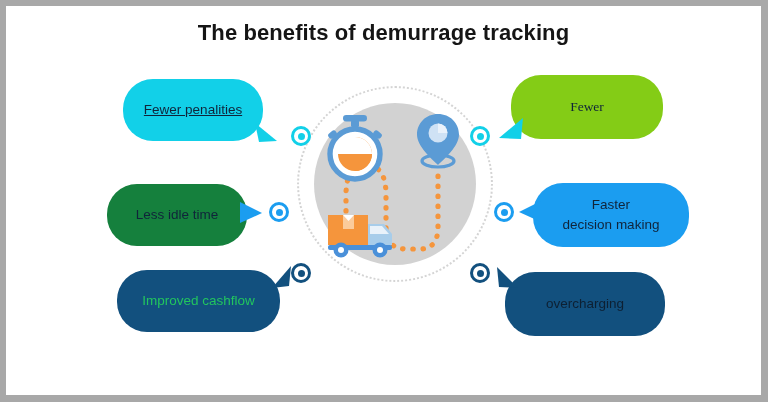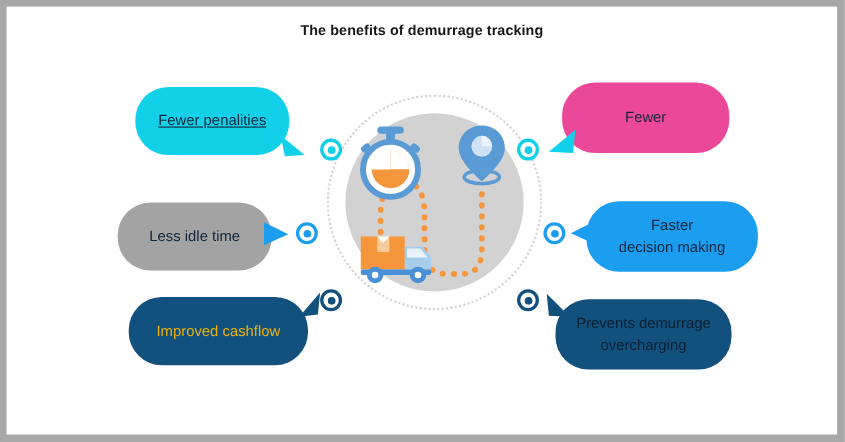--- a/index.html
+++ b/index.html
@@ -33,21 +33,21 @@
     overflow: hidden;
   }
 
   
   .title {
     position: absolute;
     left: 0;
     top: 14px;
     width: 100%;
     text-align: center;
-    font-size: 13px;
+    font-size: 22px;
     font-weight: bold;
     color: #151515;
     letter-spacing: .1px;
   }
 
   
   .dotted-ring {
     position: absolute;
     left: 291px;
     top: 80px;
@@ -198,41 +198,41 @@
     <div class="bubble" style="left:117px; top:73px; width:140px; height:62px; background:#12d0e8;text-decoration:underline;">
       <span>
         <span>Fewer penalities</span>
       </span>
     </div>
     <svg class="tail" style="left:249px; top:117px;" viewBox="0 0 26 26" xmlns="http://www.w3.org/2000/svg">
       <path d="M 0 0 L 22 18 L 4 19 Z" fill="#12d0e8"></path>
     </svg>
     <div class="dot" style="left:285px; top:120px; color:#12d0e8;"></div>
 
-    <div class="bubble" style="left:101px; top:178px; width:140px; height:62px; background:#a3a3a3;">
+    <div class="bubble" style="left:101px; top:178px; width:140px; height:62px; background:#15803d;">
       <span>
         <span>Less idle time</span>
       </span>
     </div>
     <svg class="tail" style="left:234px; top:196px;" viewBox="0 0 26 26" xmlns="http://www.w3.org/2000/svg">
       <path d="M 0 0 L 22 11 L 0 21 Z" fill="#1b9df0"></path>
     </svg>
     <div class="dot" style="left:263px; top:196px; color:#1b9df0;"></div>
 
     <div class="bubble dark" style="left:111px; top:264px; width:163px; height:62px; background:#12507e; color:#ffffff;">
-      <span style="color:#eab308;">
+      <span style="color:#22c55e;">
         <span>Improved cashflow</span>
       </span>
     </div>
     <svg class="tail" style="left:263px; top:258px;" viewBox="0 0 26 26" xmlns="http://www.w3.org/2000/svg">
       <path d="M 3 24 L 22 2 L 20 22 Z" fill="#12507e"></path>
     </svg>
     <div class="dot" style="left:285px; top:257px; color:#12507e;"></div>
 
-    <div class="bubble" style="left:505px; top:69px; width:152px; height:64px; background:#ec4899; flex-direction:column;">
+    <div class="bubble" style="left:505px; top:69px; width:152px; height:64px; background:#84cc16; flex-direction:column;font-family:Liberation Serif, serif;">
       <span style="display:block;">
         <span style="display:block;">Fewer</span>
       </span>
     </div>
     <svg class="tail" style="left:491px; top:110px;" viewBox="0 0 26 26" xmlns="http://www.w3.org/2000/svg">
       <path d="M 26 2 L 2 22 L 24 23 Z" fill="#12d0e8"></path>
     </svg>
     <div class="dot" style="left:464px; top:120px; color:#12d0e8;"></div>
 
     <div class="bubble" style="left:527px; top:177px; width:156px; height:64px; background:#1b9df0; flex-direction:column;text-align:center;">
@@ -241,21 +241,20 @@
         <span style="display:block;">decision making</span>
       </span>
     </div>
     <svg class="tail" style="left:511px; top:195px;" viewBox="0 0 26 26" xmlns="http://www.w3.org/2000/svg">
       <path d="M 24 0 L 2 11 L 24 21 Z" fill="#1b9df0"></path>
     </svg>
     <div class="dot" style="left:488px; top:196px; color:#1b9df0;"></div>
 
     <div class="bubble dark" style="left:499px; top:266px; width:160px; height:64px; background:#12507e; flex-direction:column;">
       <span style="display:block; color:#0d2033;">
-        <span style="display:block;">Prevents demurrage</span>
         <span style="display:block;">overcharging</span>
       </span>
     </div>
     <svg class="tail" style="left:488px; top:258px;" viewBox="0 0 26 26" xmlns="http://www.w3.org/2000/svg">
       <path d="M 24 24 L 3 3 L 5 23 Z" fill="#12507e"></path>
     </svg>
     <div class="dot" style="left:464px; top:257px; color:#12507e;"></div>
 
   </div>
 </div>

